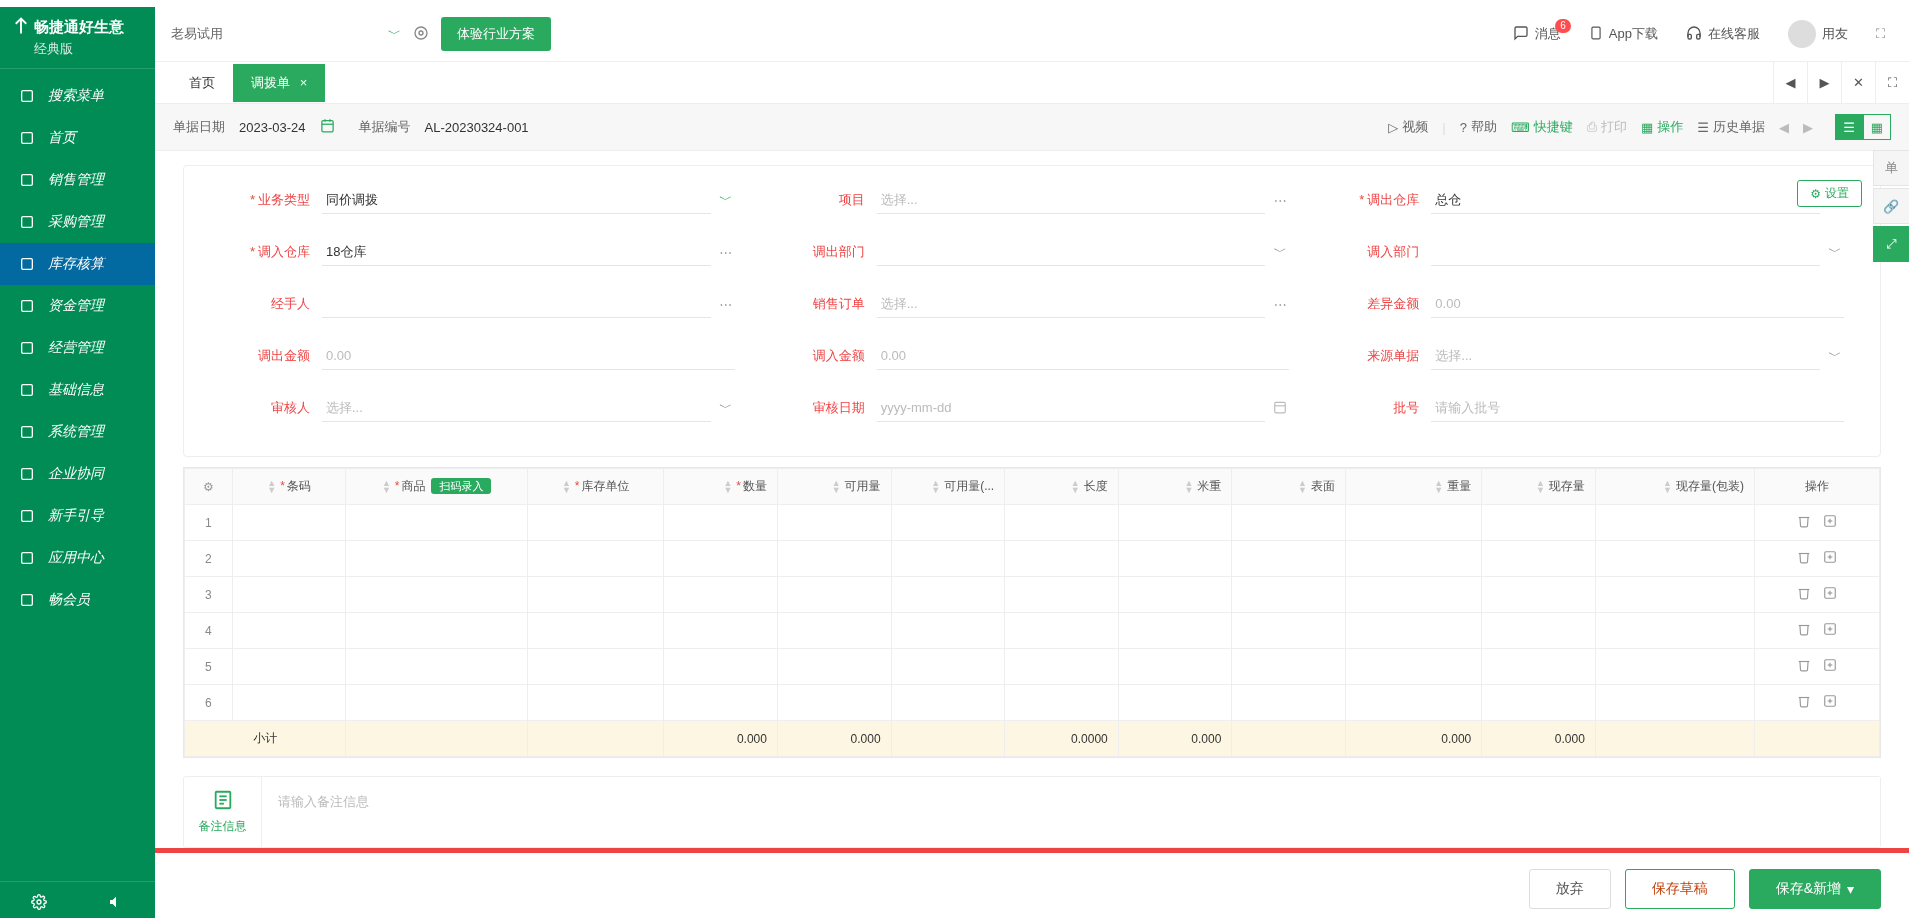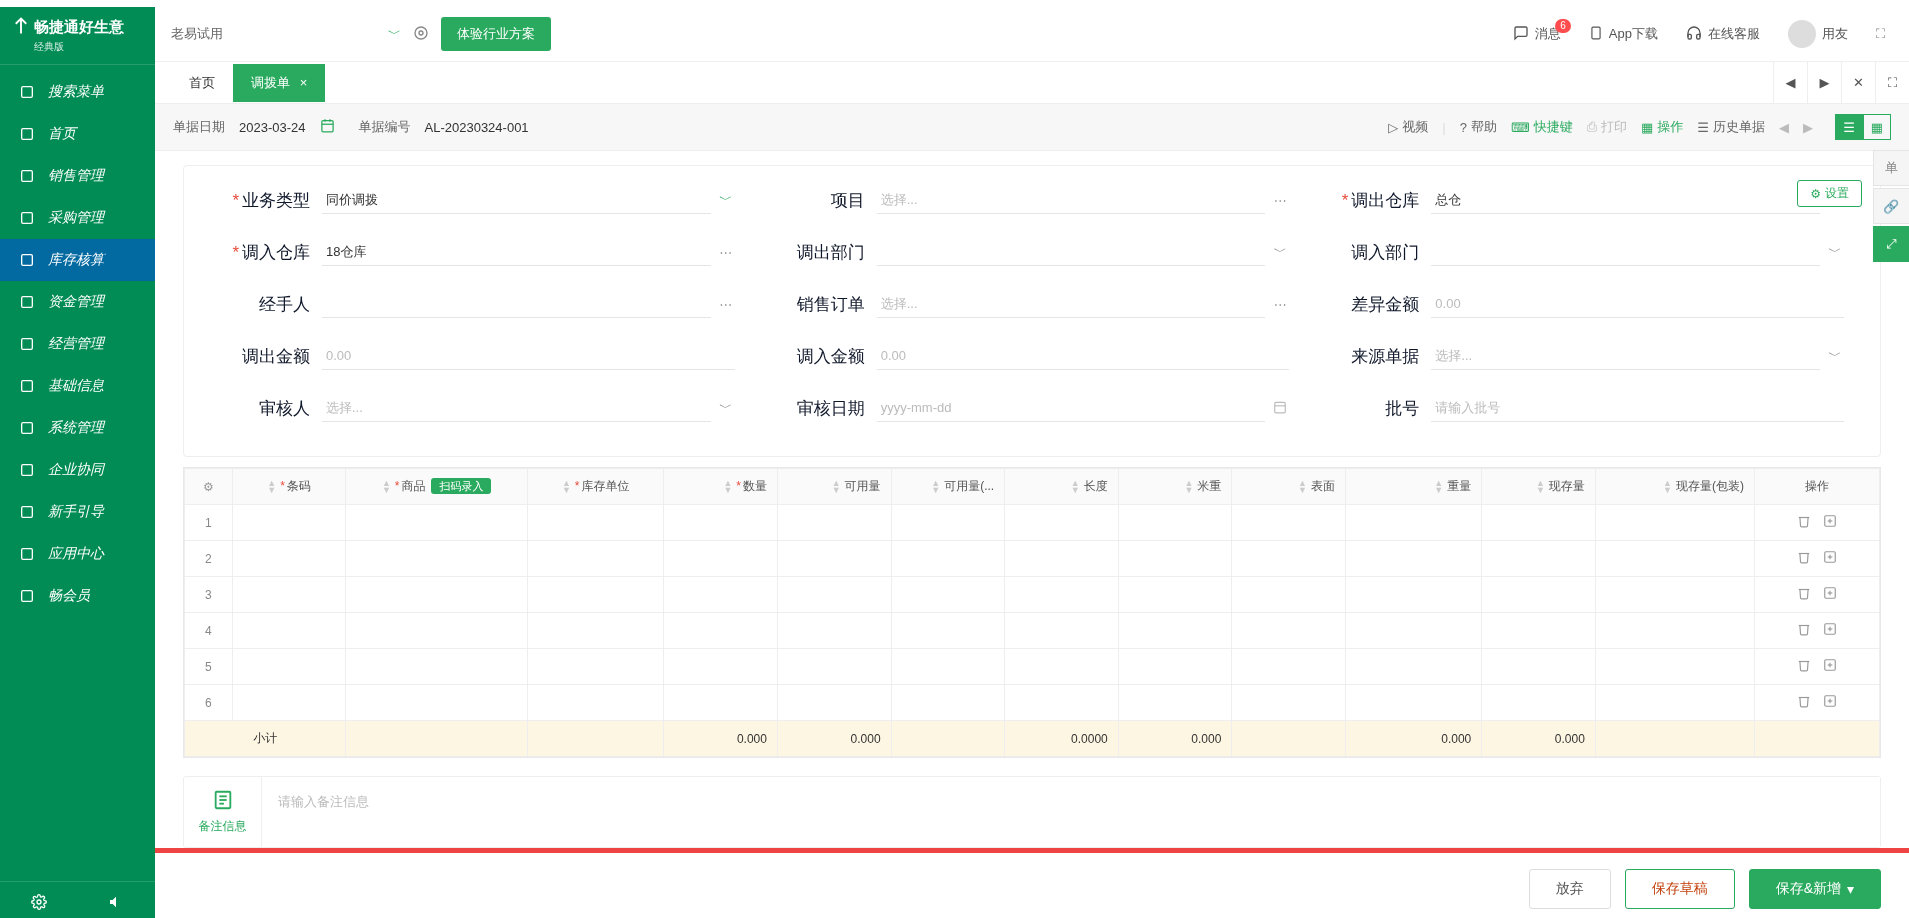--- a/index.html
+++ b/index.html
@@ -3,21 +3,21 @@
 <meta charset="utf-8">
 <style>
 * { margin: 0; padding: 0; box-sizing: border-box; }
 body { font-family: "Microsoft YaHei", Arial, sans-serif; font-size: 13px; color: #333; background: #fff; overflow: hidden; }
 .app { display: flex; height: 918px; width: 1909px; margin-top: 7px; }
 
 
 .sidebar { width: 155px; background: #008c54; color: #fff; display: flex; flex-direction: column; }
 .logo { padding: 10px 12px; display: flex; flex-direction: column; align-items: flex-start; border-bottom: 1px solid rgba(255,255,255,0.15); }
 .logo-main { font-size: 15px; font-weight: bold; display:flex; align-items:center; gap:4px;}
-.logo-sub { font-size: 10px; margin-top: 2px; color: rgba(255,255,255,0.85); margin-left: 22px; }
+.logo-sub { font-size: 13px; margin-top: 2px; color: rgba(255,255,255,0.85); margin-left: 22px; }
 .nav { flex: 1; padding-top: 6px; }
 .nav-item { display: flex; align-items: center; padding: 12px 18px; cursor: pointer; font-size: 14px; gap: 12px; font-style: italic; }
 .nav-item.active { background: #0369a1; }
 .nav-icon { width: 18px; height: 18px; display:inline-flex; align-items:center; justify-content:center; }
 .sidebar-footer { display:flex; border-top: 1px solid rgba(255,255,255,0.15); }
 .sidebar-footer div { flex:1; text-align:center; padding: 12px 0; cursor:pointer; }
 
 
 .main { flex: 1; display: flex; flex-direction: column; background:#fff; }
 .topbar { height: 56px; display: flex; align-items: center; padding: 0 16px; border-bottom: 1px solid #eee; gap: 12px; }
@@ -46,21 +46,21 @@
 .view-toggle { display:flex; margin-left:8px; }
 .view-toggle div { width:28px; height:26px; border:1px solid #2aaa5e; display:flex; align-items:center; justify-content:center; cursor:pointer; }
 .view-toggle .on { background:#2aaa5e; color:#fff; }
 .view-toggle .off { color:#2aaa5e; }
 
 
 .form-wrap { padding: 14px 28px 10px; background:#fff; }
 .form-card { border:1px solid #eee; border-radius:4px; padding: 20px 36px 10px; position:relative; }
 .form-row { display:flex; margin-bottom: 24px; gap: 40px; }
 .form-field { display:flex; align-items:center; flex:1; }
-.flabel { width:90px; text-align:right; color:#0f172a; margin-right:12px; font-size:17px;}
+.flabel { width:90px; text-align:right; color:#ef4444; margin-right:12px; font-size:13px;}
 .req::before { content:"*"; color:#e74c3c; margin-right:3px;}
 .finput { flex:1; border:none; border-bottom:1px solid #e5e5e5; padding: 6px 4px; font-size:13px; color:#333; background:transparent; outline:none; }
 .finput::placeholder { color:#bbb; }
 .field-icon { color:#888; cursor:pointer; margin-left:6px; width:18px; text-align:center; }
 .field-icon.green { color:#2aaa5e; }
 .settings-btn { position:absolute; top:14px; right:18px; border:1px solid #2aaa5e; color:#2aaa5e; background:#fff; padding:4px 12px; border-radius:3px; cursor:pointer; display:flex; align-items:center; gap:4px; font-size:12px;}
 
 
 .table-wrap { margin: 0 28px; border:1px solid #e8e8e8; }
 table { width:100%; border-collapse: collapse; table-layout:fixed; }

